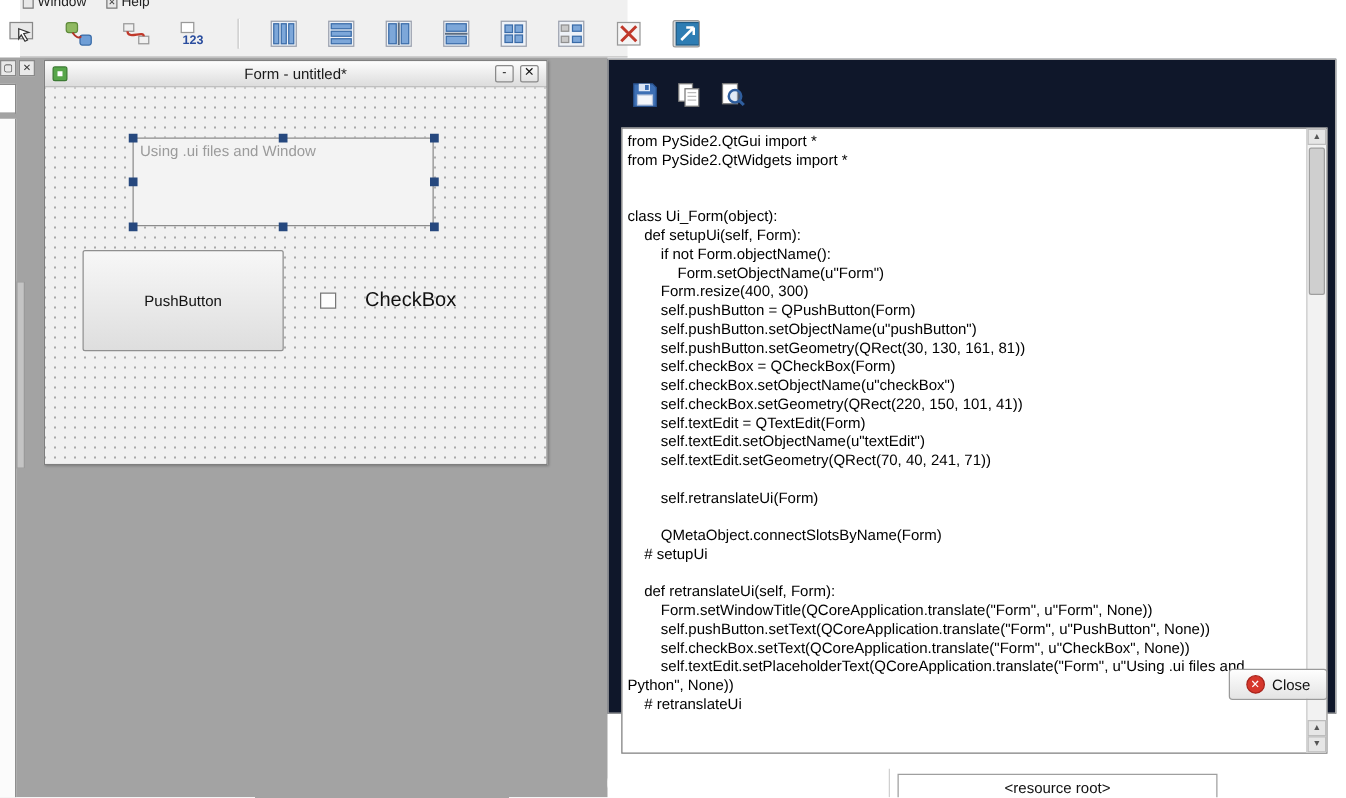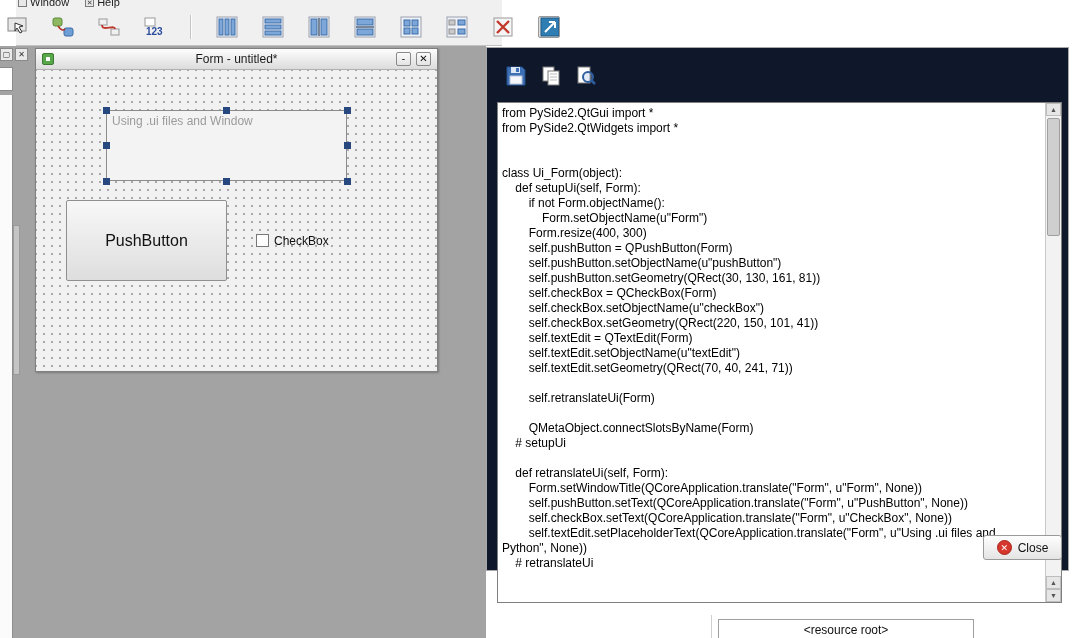--- a/index.html
+++ b/index.html
@@ -34,24 +34,24 @@
   .fw-icon::after { content:""; position:absolute; left:3px; top:3px; width:4px; height:4px; background:#fff; }
   .fw-title { position:absolute; left:0; right:0; top:3px; text-align:center; font-size:12px; color:#1a1a1a; }
   .fw-btn { position:absolute; top:3px; width:15px; height:14px; border:1px solid #8a8a8a; border-radius:2px; background:linear-gradient(#fbfbfb,#e3e3e3); font-size:10px; line-height:12px; text-align:center; color:#111; cursor:default; }
   .fw-btn.min { right:26px; }
   .fw-btn.close { right:6px; font-weight:bold; }
   .fw-content { position:absolute; left:0; top:21px; right:0; bottom:0; background-color:#f1f1f1; background-image:radial-gradient(#a9a9a9 1px, transparent 1px); background-size:8px 8px; background-position:4px 4px; }
 
   .w-textedit { position:absolute; left:70px; top:40px; width:241px; height:71px; background:#f3f3f3; border:1px solid #8c8c8c; }
   .placeholder { position:absolute; left:5px; top:3px; font-size:12px; color:#9b9b9b; }
   .handle { position:absolute; width:7px; height:7px; background:#26487e; }
-  .w-pushbutton { position:absolute; left:30px; top:130px; width:161px; height:81px; background:linear-gradient(#f7f7f7,#dedede); border:1px solid #8f8f8f; border-radius:2px; display:flex; align-items:center; justify-content:center; font-size:16px; color:#111; }
+  .w-pushbutton { position:absolute; left:30px; top:130px; width:161px; height:81px; background:linear-gradient(#f7f7f7,#dedede); border:1px solid #8f8f8f; border-radius:2px; display:flex; align-items:center; justify-content:center; font-size:12px; color:#111; }
   .w-checkbox { position:absolute; left:220px; top:150px; width:101px; height:41px; display:flex; align-items:center; gap:5px; }
   .cb-box { width:13px; height:13px; background:#fdfdfd; border:1px solid #777; flex:0 0 auto; }
-  .cb-label { font-size:12px; color:#111; }
+  .cb-label { font-size:16px; color:#111;margin-left:18px; }
 
   
   .dialog { position:absolute; left:486px; top:18px; width:583px; height:524px; background:#0f172a; border:1px solid #a8a8a8;margin-top:29px; }
   .dlg-toolbar { position:absolute; left:17px; top:16px; display:flex; gap:11px; }
   .dlg-tool { width:24px; height:24px; display:flex; align-items:center; justify-content:center; }
   .code-area { position:absolute; left:10px; top:54px; width:565px; height:501px; background:#fff; border:1px solid #7f7f7f; }
   .code { position:absolute; left:4px; top:3px; right:19px; bottom:3px; font-family:"Liberation Sans","DejaVu Sans",sans-serif; font-size:12px; line-height:15px; color:#000; white-space:pre-wrap; overflow:hidden; }
   .vscroll { position:absolute; right:0; top:0; bottom:0; width:16px; background:#f2f2f2; border-left:1px solid #c9c9c9; }
   .sb-arrow { position:absolute; left:0; width:100%; height:13px; background:#e6e6e6; border:1px solid #bdbdbd; font-size:7px; line-height:12px; text-align:center; color:#555; }
   .sb-arrow.up { top:0; }

